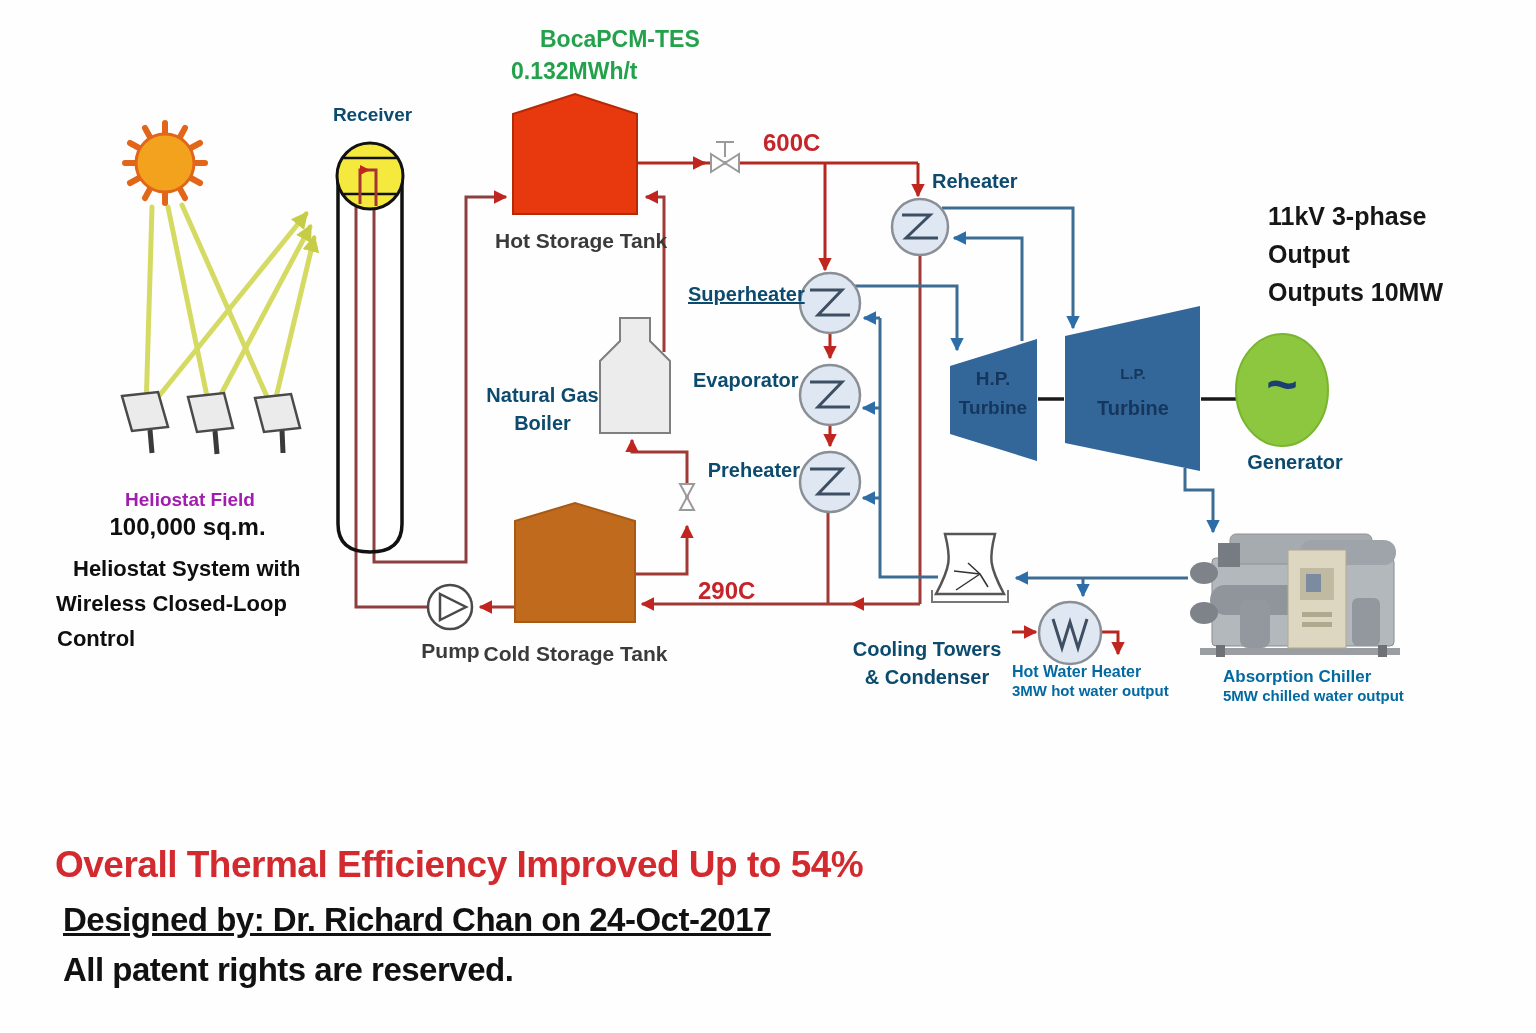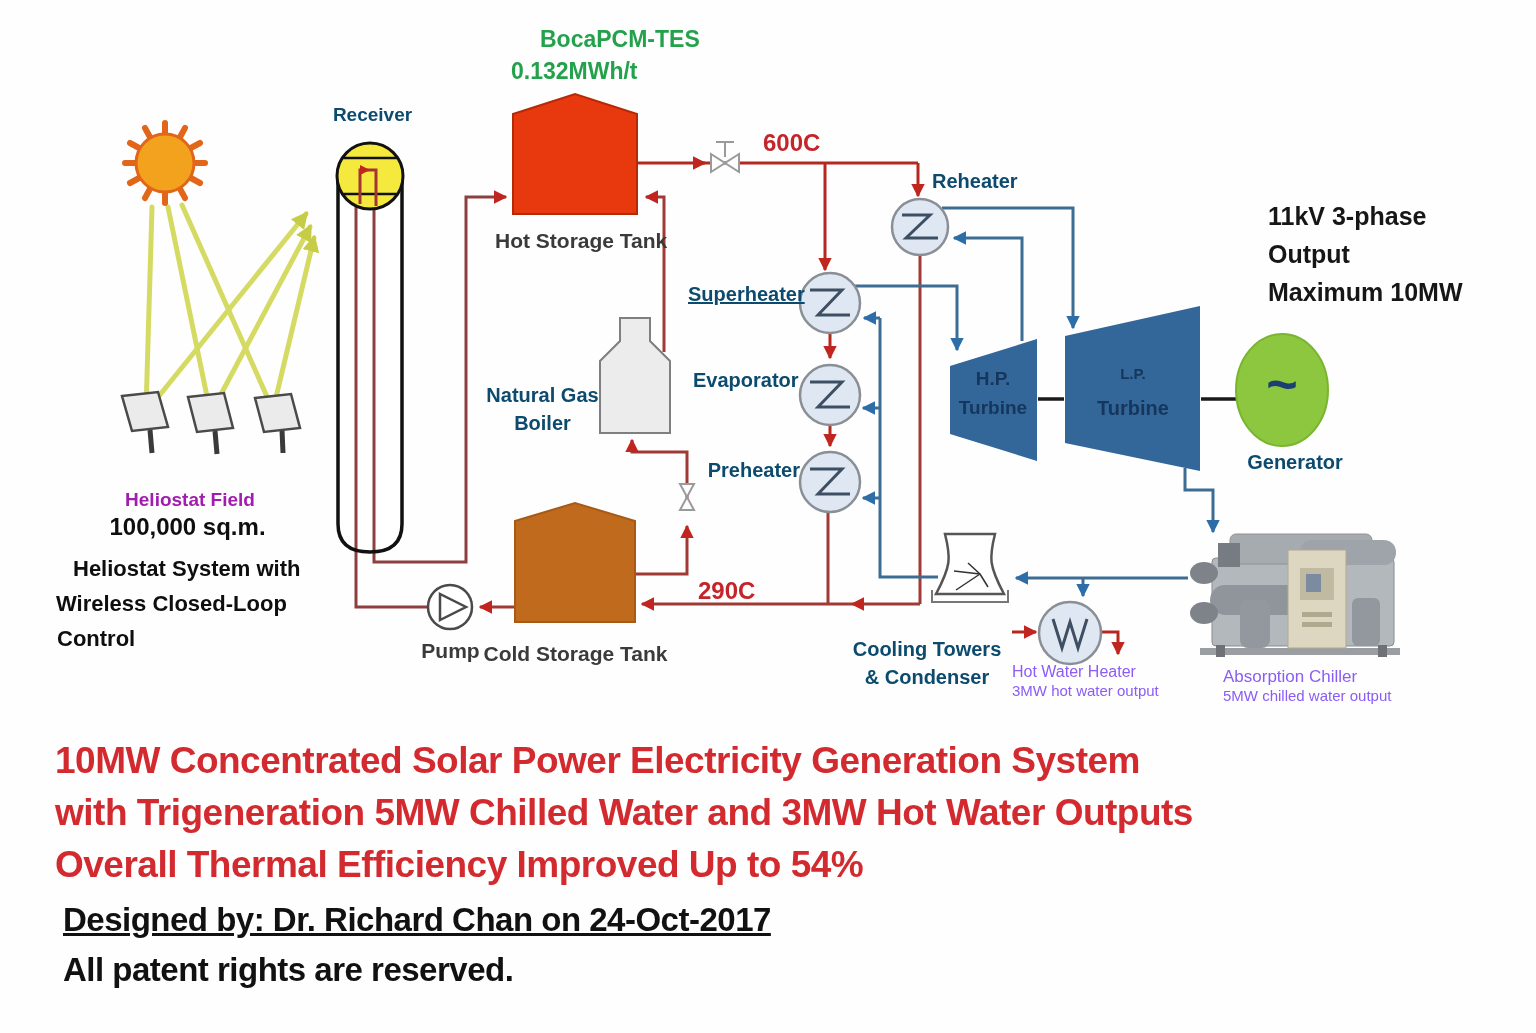--- a/index.html
+++ b/index.html
@@ -8,21 +8,21 @@
   #diagram-svg{position:absolute;left:0;top:0;}
   .lbl{position:absolute;white-space:nowrap;color:#333;font-family:"Liberation Sans",sans-serif;}
   .ctr{text-align:center;}
   .rgt{text-align:right;}
   .comp{font-size:20px;font-weight:bold;color:#0c4a6e;}
   .tank{font-size:21px;font-weight:bold;color:#3a3a3a;}
   .green{font-size:23px;font-weight:bold;color:#23a14b;}
   .temp{font-size:24px;font-weight:bold;color:#c4242a;}
   .turb{font-weight:bold;color:#16365c;}
   .outp{font-size:25px;font-weight:bold;color:#161616;margin-left:38px;}
-  .small-bold{font-size:16px;font-weight:normal;color:#8b5cf6;}
+  .small-bold{font-size:16px;font-weight:bold;color:#0369a1;}
   .helio-gray{font-size:19px;color:#a21caf;font-weight:bold;}
   .helio-bold{font-size:22px;font-weight:bold;color:#0e0e0e;}
   .title-red{font-size:37px;font-weight:bold;color:#d32a2f;letter-spacing:-0.5px;}
   .credit{font-size:33px;font-weight:bold;color:#111;letter-spacing:-0.5px;}
   .gen-sym{font-size:54px;font-weight:bold;color:#1c3f72;line-height:64px;}
 </style>
 </head>
 <body>
 
 <div id="stage">
@@ -230,37 +230,35 @@
 <div class="lbl turb ctr" style="left:950px;top:368px;width:86px;font-size:19px;">H.P.</div>
 <div class="lbl turb ctr" style="left:950px;top:397px;width:86px;font-size:19px;">Turbine</div>
 <div class="lbl turb ctr" style="left:1083px;top:365px;width:100px;font-size:15px;">L.P.</div>
 <div class="lbl turb ctr" style="left:1083px;top:397px;width:100px;font-size:20px;">Turbine</div>
 
 <div class="lbl gen-sym ctr" style="left:1252px;top:352px;width:60px;">~</div>
 <div class="lbl comp ctr" style="left:1240px;top:451px;width:110px;">Generator</div>
 
 <div class="lbl outp" style="left:1230px;top:202px;">11kV 3-phase</div>
 <div class="lbl outp" style="left:1230px;top:240px;">Output</div>
-<div class="lbl outp" style="left:1230px;top:278px;">Maximum 10MW</div>
+<div class="lbl outp" style="left:1230px;top:278px;">Outputs 10MW</div>
 
 <div class="lbl comp ctr" style="left:848px;top:638px;width:158px;">Cooling Towers</div>
 <div class="lbl comp ctr" style="left:848px;top:666px;width:158px;">&amp; Condenser</div>
 
 <div class="lbl small-bold" style="left:1012px;top:663px;">Hot Water Heater</div>
 <div class="lbl small-bold" style="left:1012px;top:682px;font-size:15px;">3MW hot water output</div>
 
 <div class="lbl small-bold" style="left:1223px;top:667px;font-size:17px;">Absorption Chiller</div>
 <div class="lbl small-bold" style="left:1223px;top:687px;font-size:15px;text-align:right;">5MW chilled water output</div>
 
 <div class="lbl helio-gray ctr" style="left:115px;top:489px;width:150px;">Heliostat Field</div>
 <div class="lbl helio-bold ctr" style="left:100px;top:513px;width:175px;font-size:24px;">100,000 sq.m.</div>
 <div class="lbl helio-bold" style="left:73px;top:556px;">Heliostat System with</div>
 <div class="lbl helio-bold" style="left:56px;top:591px;">Wireless Closed-Loop</div>
 <div class="lbl helio-bold" style="left:57px;top:626px;">Control</div>
 
-<div class="lbl title-red" style="left:55px;top:740px;">10MW Concentrated Solar Power Electricity Generation System</div>
-<div class="lbl title-red" style="left:55px;top:792px;">with Trigeneration 5MW Chilled Water and 3MW Hot Water Outputs</div>
 <div class="lbl title-red" style="left:55px;top:844px;">Overall Thermal Efficiency Improved Up to 54%</div>
 
 <div class="lbl credit" style="left:63px;top:901px;text-decoration:underline;">Designed by: Dr. Richard Chan on 24-Oct-2017</div>
 <div class="lbl credit" style="left:63px;top:951px;">All patent rights are reserved.</div>
 
 </div>
 
 </body></html>

